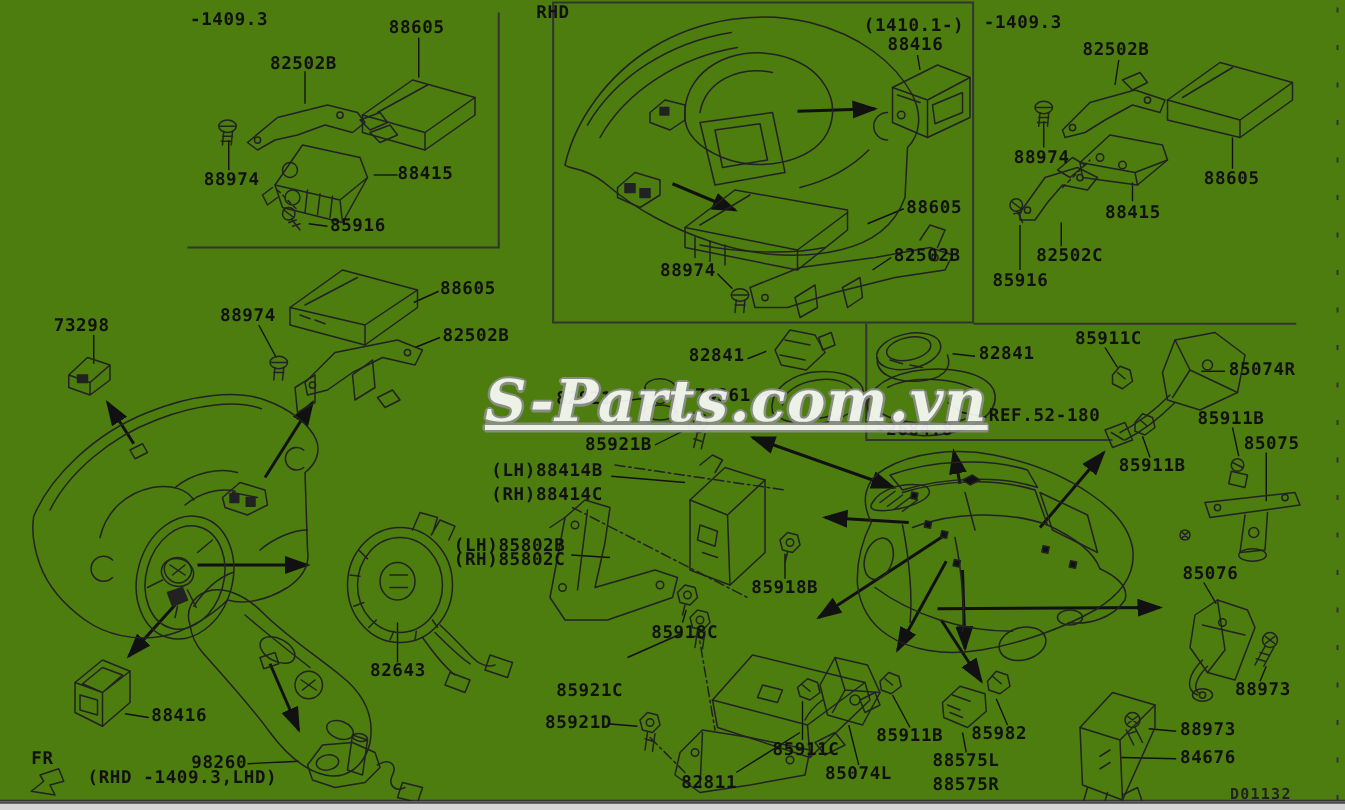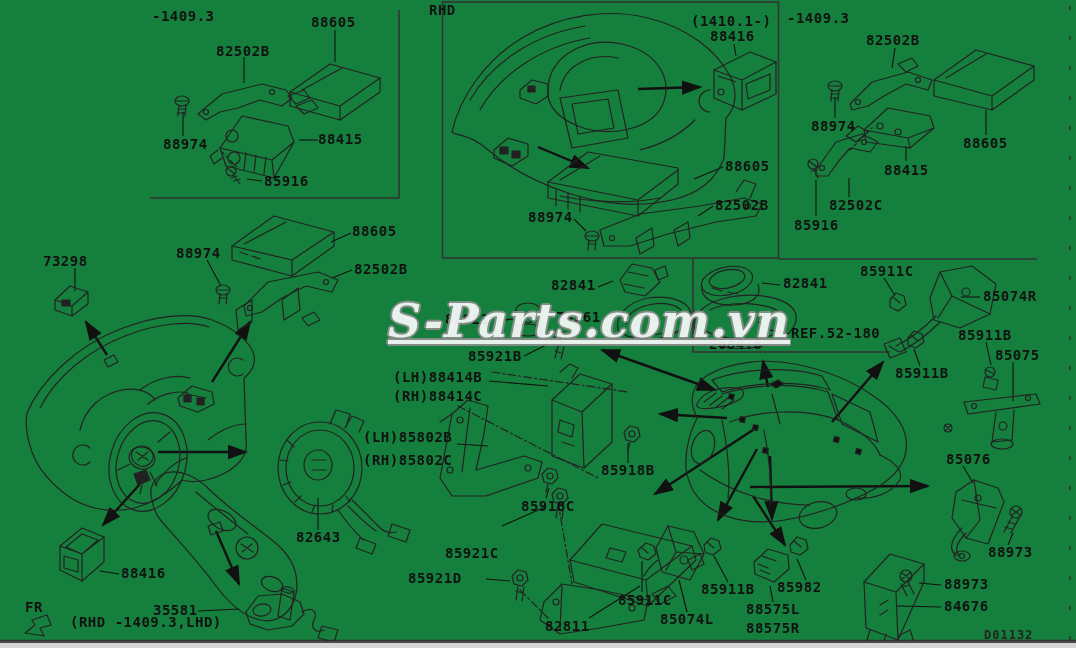--- a/index.html
+++ b/index.html
@@ -1,16 +1,16 @@
 <!DOCTYPE html>
 <html><head>
 <meta charset="utf-8">
 <style>
   html,body{margin:0;padding:0;background:#fff;}
-  #stage{position:relative;width:1076px;height:648px;background:#15803d;overflow:hidden;
+  #stage{position:relative;width:1076px;height:648px;background:#4d7c0f;overflow:hidden;
          font-family:"DejaVu Sans Mono",monospace;}
   #art{position:absolute;left:0;top:0;}
   .lbl{position:absolute;font:700 14px "DejaVu Sans Mono",monospace;letter-spacing:.5px;
        color:#111;white-space:nowrap;line-height:13px;}
   #watermark{position:absolute;left:388px;top:294px;font:700 italic 46px "DejaVu Serif",serif;
        letter-spacing:1px;color:#fff;opacity:.9;pointer-events:none;white-space:nowrap;
        text-shadow:-2px 0 #8f8f8f,2px 0 #8f8f8f,0 -2px #8f8f8f,0 2px #8f8f8f,
                    -1px -1px #8f8f8f,1px 1px #8f8f8f,-1px 1px #8f8f8f,1px -1px #8f8f8f;text-decoration:underline;}
   #footerband{position:absolute;left:0;top:641px;width:1076px;height:7px;background:#d6d6d6;
        border-top:2px solid #4a4a4a;}
@@ -484,35 +484,35 @@
 <div class="lbl" style="left:829px;top:199px">82502C</div>
 <div class="lbl" style="left:794px;top:219px">85916</div>
 
 <div class="lbl" style="left:43px;top:255px">73298</div>
 <div class="lbl" style="left:176px;top:247px">88974</div>
 <div class="lbl" style="left:352px;top:225px">88605</div>
 <div class="lbl" style="left:354px;top:263px">82502B</div>
 <div class="lbl" style="left:296px;top:531px">82643</div>
 <div class="lbl" style="left:121px;top:567px">88416</div>
 <div class="lbl" style="left:70px;top:616px">(RHD -1409.3,LHD)</div>
-<div class="lbl" style="left:153px;top:604px">35581</div>
+<div class="lbl" style="left:153px;top:604px">98260</div>
 <div class="lbl" style="left:25px;top:601px">FR</div>
 
 <div class="lbl" style="left:551px;top:279px">82841</div>
 <div class="lbl" style="left:445px;top:313px">82821</div>
 <div class="lbl" style="left:556px;top:311px">74361</div>
 <div class="lbl" style="left:468px;top:350px">85921B</div>
 <div class="lbl" style="left:393px;top:371px">(LH)88414B</div>
 <div class="lbl" style="left:393px;top:390px">(RH)88414C</div>
 <div class="lbl" style="left:363px;top:431px">(LH)85802B</div>
-<div class="lbl" style="left:363px;top:454px">(RH)85802C</div>
+<div class="lbl" style="left:363px;top:442px">(RH)85802C</div>
 <div class="lbl" style="left:601px;top:464px">85918B</div>
 <div class="lbl" style="left:521px;top:500px">85918C</div>
 <div class="lbl" style="left:445px;top:547px">85921C</div>
-<div class="lbl" style="left:408px;top:572px">85921D</div>
+<div class="lbl" style="left:436px;top:572px">85921D</div>
 <div class="lbl" style="left:545px;top:620px">82811</div>
 
 <div class="lbl" style="left:783px;top:277px">82841</div>
 <div class="lbl" style="left:791px;top:327px">REF.52-180</div>
 <div class="lbl" style="left:700px;top:338px">-2684.8</div>
 
 <div class="lbl" style="left:860px;top:265px">85911C</div>
 <div class="lbl" style="left:983px;top:290px">85074R</div>
 <div class="lbl" style="left:895px;top:367px">85911B</div>
 <div class="lbl" style="left:958px;top:329px">85911B</div>

